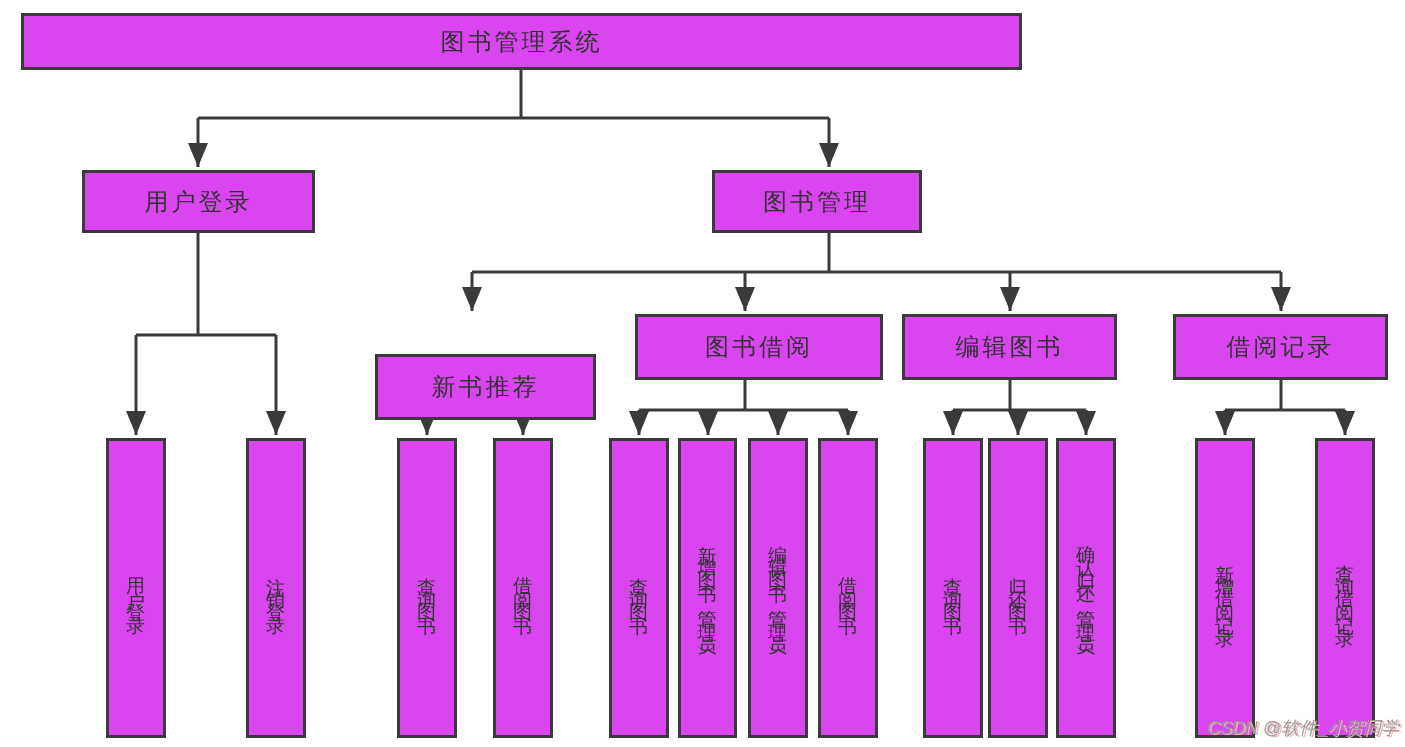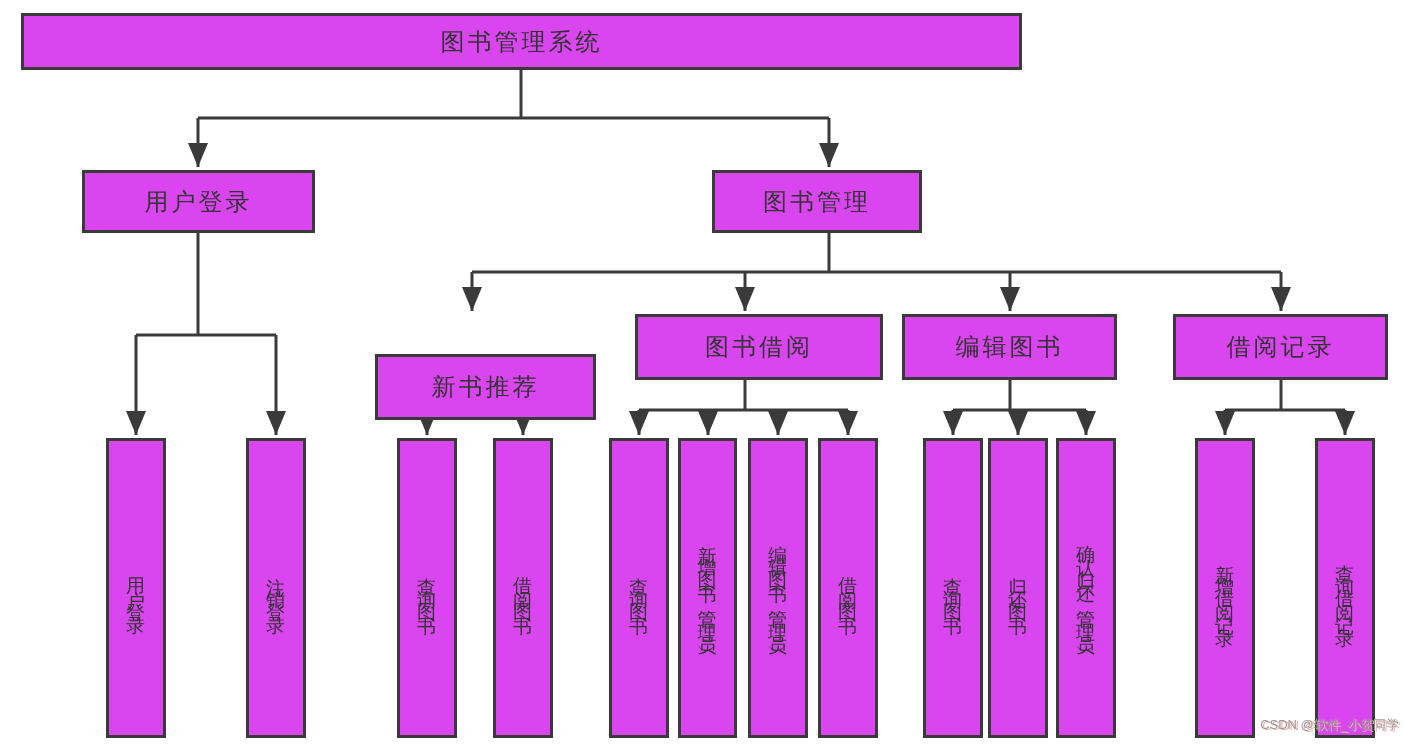--- a/index.html
+++ b/index.html
@@ -41,23 +41,23 @@
   
   .leaf{top:438px;height:300px;width:60px;}
   .l1 {left:106px;}  .l2 {left:246px;}
   .l3 {left:397px;}  .l4 {left:493px;}
   .l5 {left:609px;}  .l6 {left:678px;width:59px;}
   .l7 {left:748px;}  .l8 {left:818px;}
   .l9 {left:923px;}  .l10{left:988px;}  .l11{left:1056px;}
   .l12{left:1195px;} .l13{left:1315px;}
   .watermark{
     position:absolute;right:6px;top:716px;
-    font-size:13px;color:var(--wm-color);
+    font-size:18px;color:var(--wm-color);
     text-shadow:2px 1px 0 var(--wm-shadow);
-    white-space:nowrap;z-index:5;
+    white-space:nowrap;z-index:5;font-style:italic;
   }
 </style>
 </head>
 <body>
 
 <div class="stage">
 
   <svg class="wires" width="1405" height="747" viewBox="0 0 1405 747">
     <defs>
       <marker id="arrow" viewBox="0 0 12 10" refX="12" refY="5" markerWidth="8" markerHeight="7" orient="auto" markerUnits="strokeWidth">

